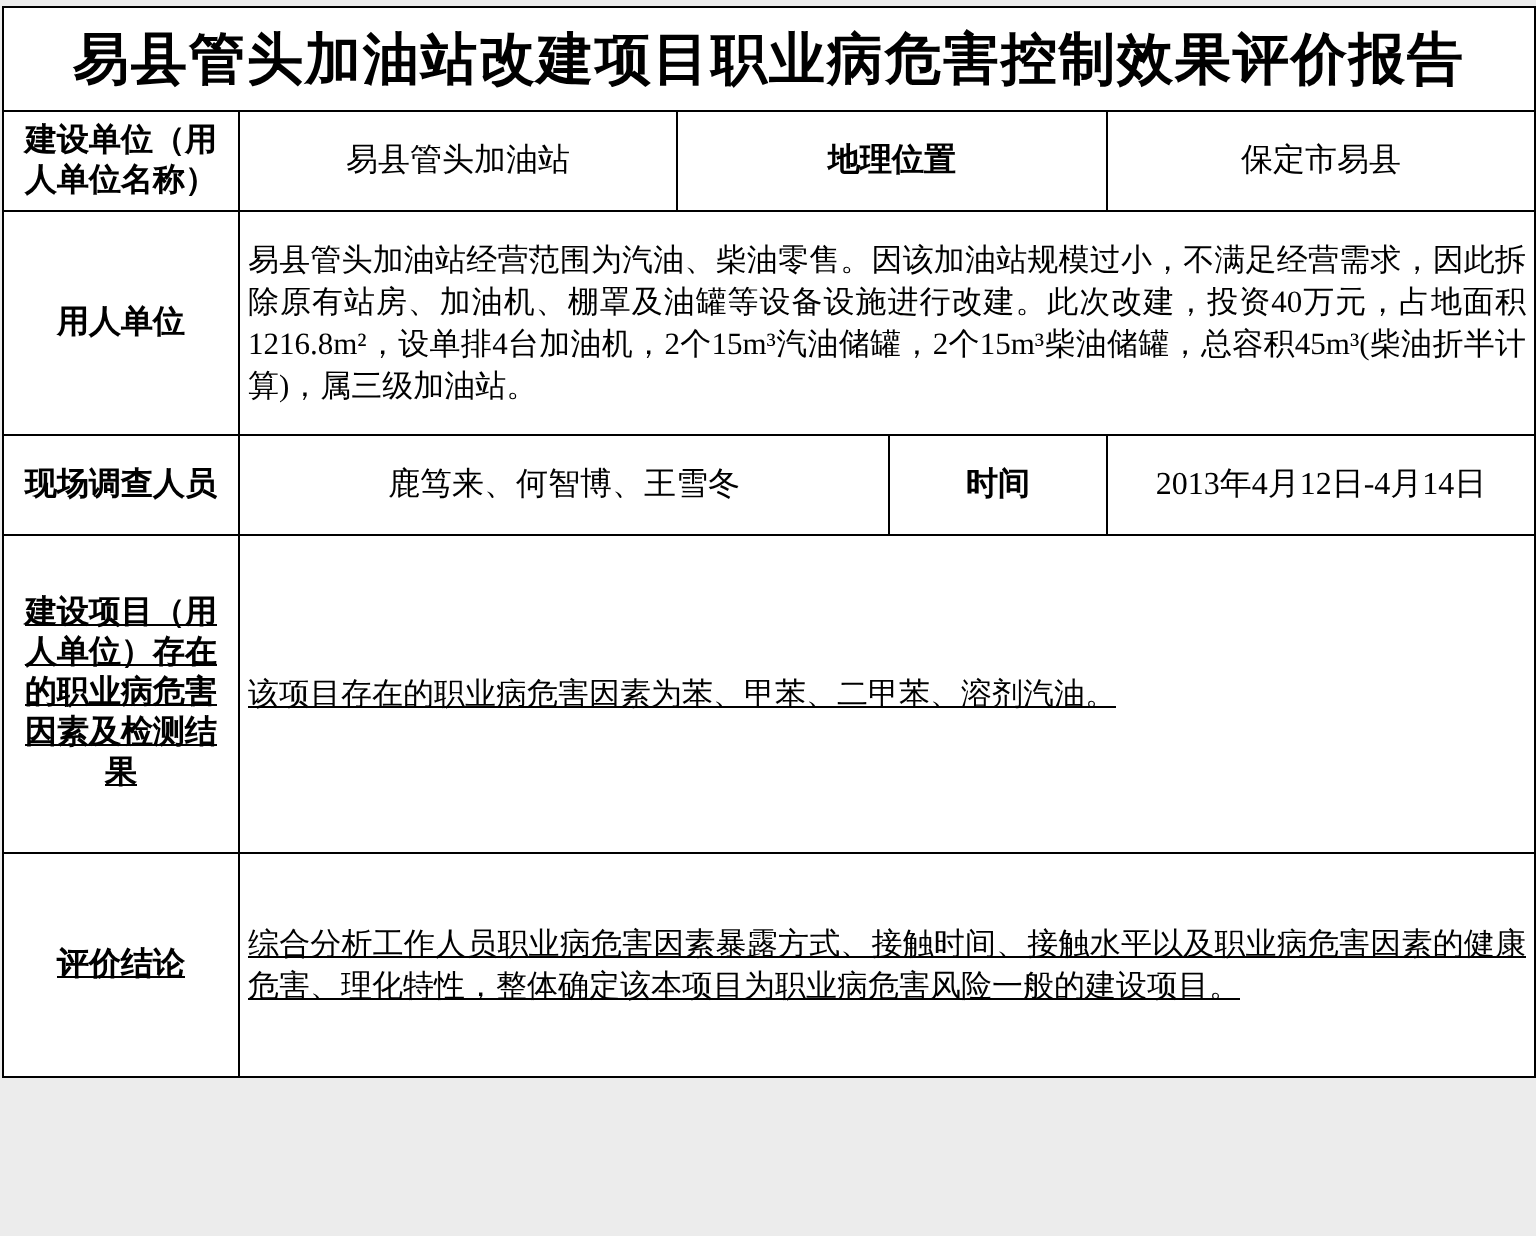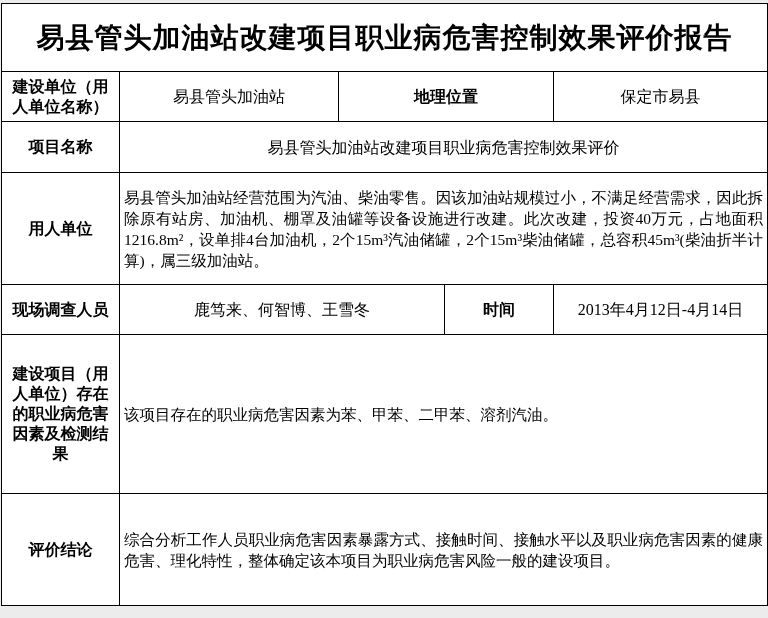--- a/index.html
+++ b/index.html
@@ -45,28 +45,28 @@
     line-height: 21px;
   }
   td.long {
     font-size: 15.5px;
     text-align: left;
     text-align: justify;
     line-height: 21px;
     padding: 2px 3px;
     margin-left: 48px;
   }
-  tr.rtitle { height: 68px; }
+  tr.rtitle { height: 52px; }
   tr.r1 { height: 50px; }
   tr.r2 { height: 51px; }
   tr.r3 { height: 112px; }
   tr.r4 { height: 50px; }
   tr.r5 { height: 50px; margin-top: 17px; }
-  tr.r6 { height: 159px; }
-  tr.r7 { height: 112px; }
+  tr.r6 { height: 159px; text-decoration: underline; }
+  tr.r7 { height: 112px; text-decoration: underline; }
 </style>
 </head>
 <body>
 
 <table class="report">
   <colgroup>
     <col style="width:118px">
     <col style="width:120px">
     <col style="width:99px">
     <col style="width:106px">
@@ -78,24 +78,20 @@
       <td class="title" colspan="6">易县管头加油站改建项目职业病危害控制效果评价报告</td>
     </tr>
 
     <tr class="r1">
       <td class="label">建设单位（用人单位名称）</td>
       <td class="value" colspan="2">易县管头加油站</td>
       <td class="label" colspan="2">地理位置</td>
       <td class="value">保定市易县</td>
     </tr>
 
-    <tr class="r2">
-      <td class="label">项目名称</td>
-      <td class="value" colspan="5">易县管头加油站改建项目职业病危害控制效果评价</td>
-    </tr>
 
     <tr class="r3">
       <td class="label">用人单位</td>
       <td class="long" colspan="5">易县管头加油站经营范围为汽油、柴油零售。因该加油站规模过小，不满足经营需求，因此拆除原有站房、加油机、棚罩及油罐等设备设施进行改建。此次改建，投资40万元，占地面积1216.8m²，设单排4台加油机，2个15m³汽油储罐，2个15m³柴油储罐，总容积45m³(柴油折半计算)，属三级加油站。</td>
     </tr>
 
 
     <tr class="r5">
       <td class="label">现场调查人员</td>
       <td class="value" colspan="3">鹿笃来、何智博、王雪冬</td>

